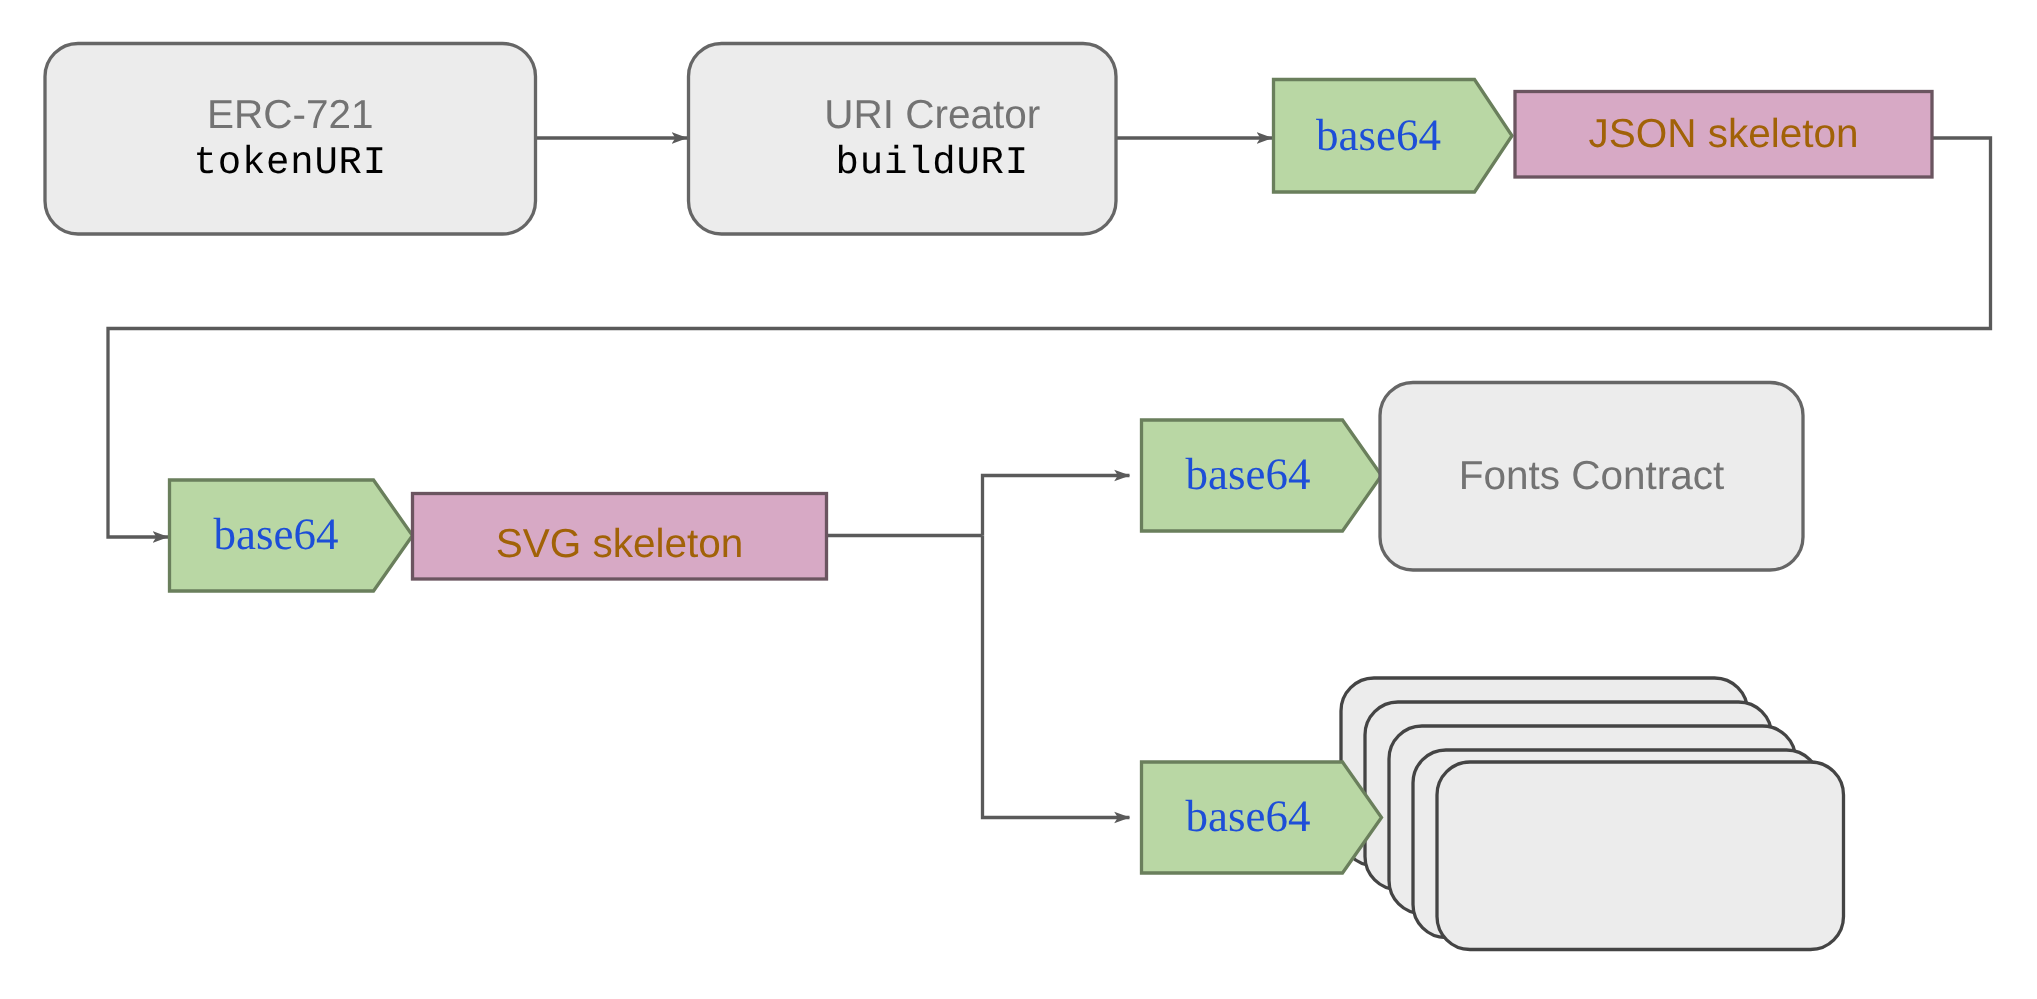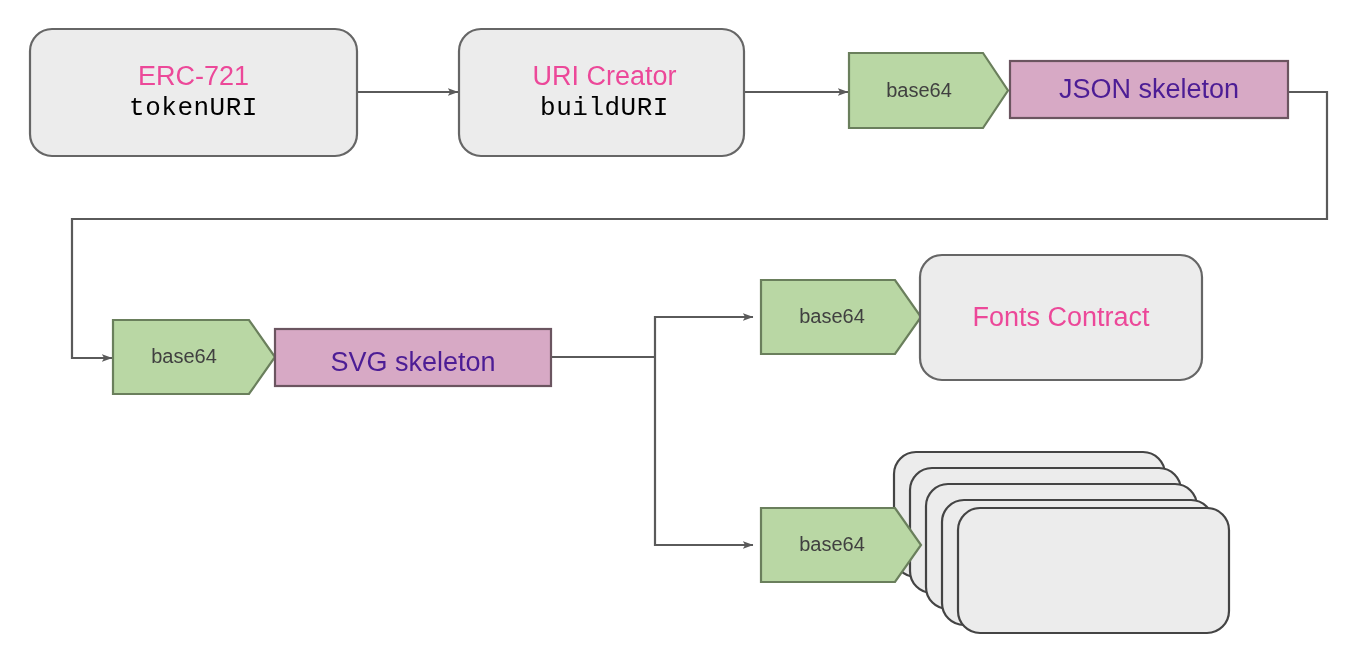--- a/index.html
+++ b/index.html
@@ -35,40 +35,40 @@
     align-items: center;
     justify-content: center;
     text-align: center;
     color: #000000;
     pointer-events: none;
     line-height: 1.18;
   }
   .title-text {
     font-family: "Liberation Sans", sans-serif;
     font-size: 27px;
-    color: #ec4899;
+    color: #737373;
     white-space: nowrap;
   }
   .mono-text {
     font-family: "Liberation Mono", monospace;
     font-size: 26px;
     color: #000000;
     letter-spacing: 0.5px;
     white-space: nowrap;
   }
   .tag-text {
-    font-family: Liberation Sans, sans-serif;
-    font-size: 20px;
-    color: #404040;
+    font-family: Liberation Serif, serif;
+    font-size: 30px;
+    color: #1d4ed8;
     white-space: nowrap;
   }
   .band-text {
     font-family: "Liberation Sans", sans-serif;
     font-size: 27px;
-    color: #4c1d95;
+    color: #a16207;
     white-space: nowrap;
   }
 </style>
 </head>
 <body>
 
 <div id="diagram-root">
 
   <svg class="diagram-canvas" viewBox="0 0 1358 666" xmlns="http://www.w3.org/2000/svg">
     <defs>
@@ -117,21 +117,21 @@
     </g>
 
     <path d="M761,508 L895,508 L921,545 L895,582 L761,582 Z" fill="#b9d7a4" stroke="#6a7f5c" stroke-width="2.2"></path>
   </svg>
 
   <div class="node-label" style="left:30px; top:29px; width:327px; height:127px;">
     <span class="title-text">ERC-721</span>
     <span class="mono-text">tokenURI</span>
   </div>
 
-  <div class="node-label" style="left:462px; top:29px; width:285px; height:127px;">
+  <div class="node-label" style="left:479px; top:29px; width:285px; height:127px;">
     <span class="title-text">URI Creator</span>
     <span class="mono-text">buildURI</span>
   </div>
 
   <div class="node-label" style="left:849px; top:53px; width:140px; height:75px;">
     <span class="tag-text">base64</span>
   </div>
 
   <div class="node-label" style="left:1010px; top:61px; width:278px; height:57px;">
     <span class="band-text">JSON skeleton</span>

